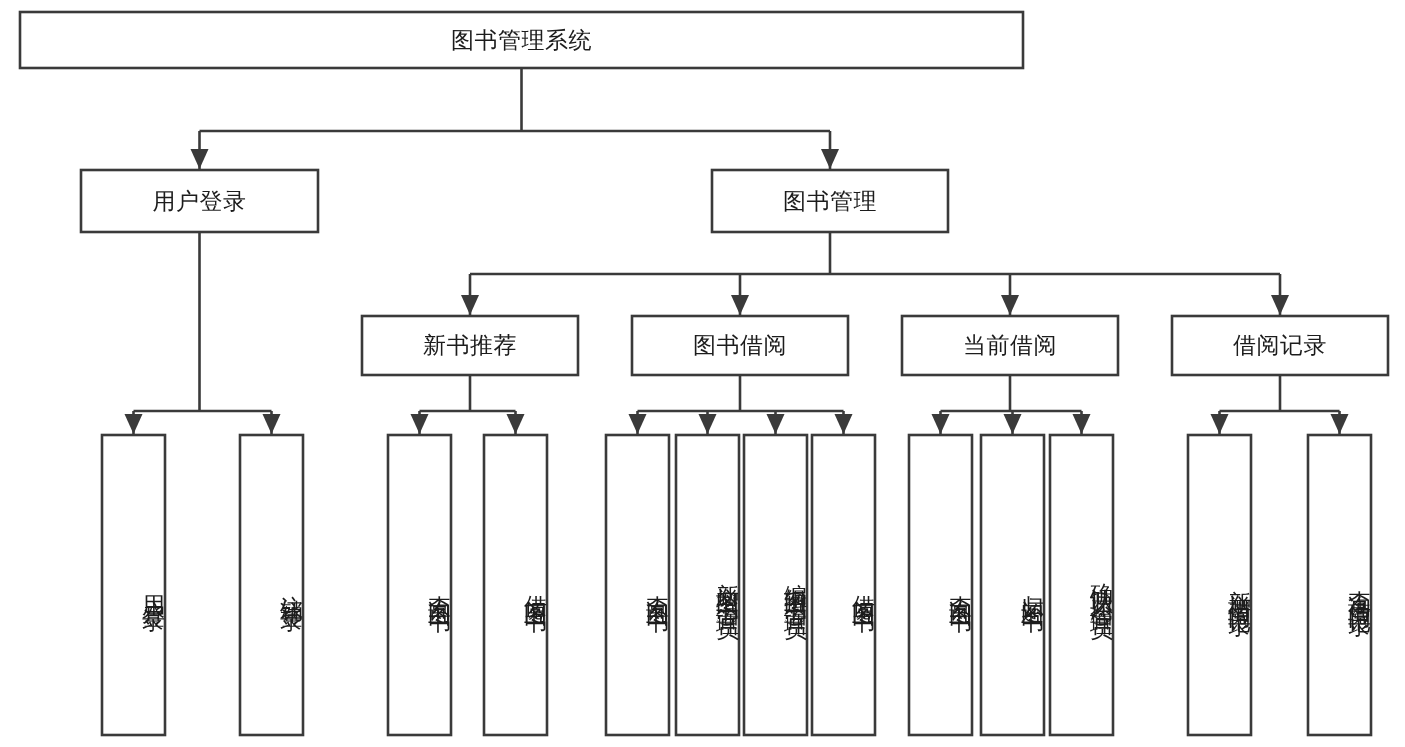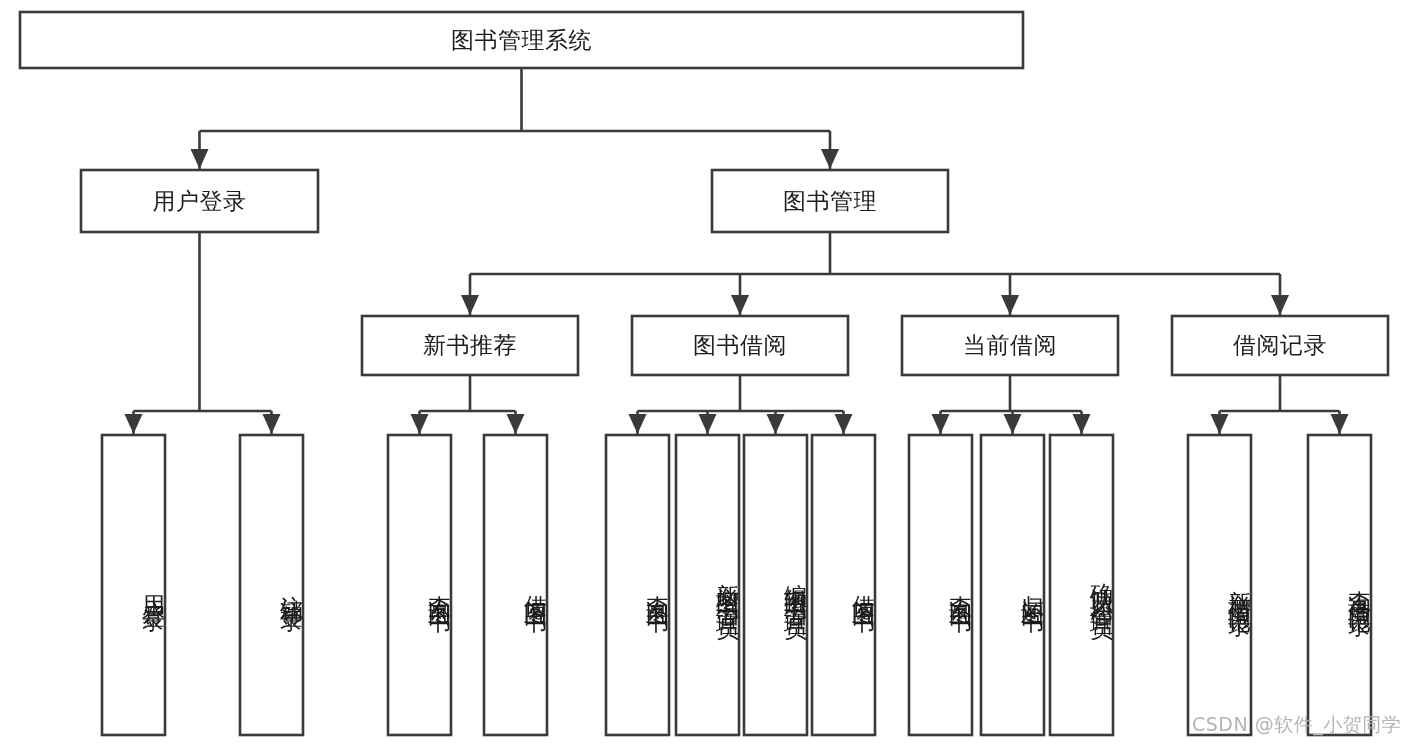--- a/index.html
+++ b/index.html
@@ -176,15 +176,14 @@
       <div class="leaf-label" style="left: 676px; top: 447px; width: 63px; height: 280px;">新增图书（管理员）</div>
       <div class="leaf-label" style="left: 744px; top: 447px; width: 63px; height: 280px;">编辑图书（管理员）</div>
       <div class="leaf-label" style="left: 812px; top: 447px; width: 63px; height: 280px;">借阅图书</div>
       <div class="leaf-label" style="left: 909px; top: 447px; width: 63px; height: 280px;">查询图书</div>
       <div class="leaf-label" style="left: 981px; top: 447px; width: 63px; height: 280px;">归还图书</div>
       <div class="leaf-label" style="left: 1050px; top: 447px; width: 63px; height: 280px;">确认归还（管理员）</div>
       <div class="leaf-label" style="left: 1188px; top: 447px; width: 63px; height: 280px;">新增借阅记录</div>
       <div class="leaf-label" style="left: 1308px; top: 447px; width: 63px; height: 280px;">查询借阅记录</div>
     </div>
 
-  <div class="watermark" style="left: 1192px; top: 712px;">CSDN @软件_小贺同学</div>
 
 </div>
 
 </body></html>

